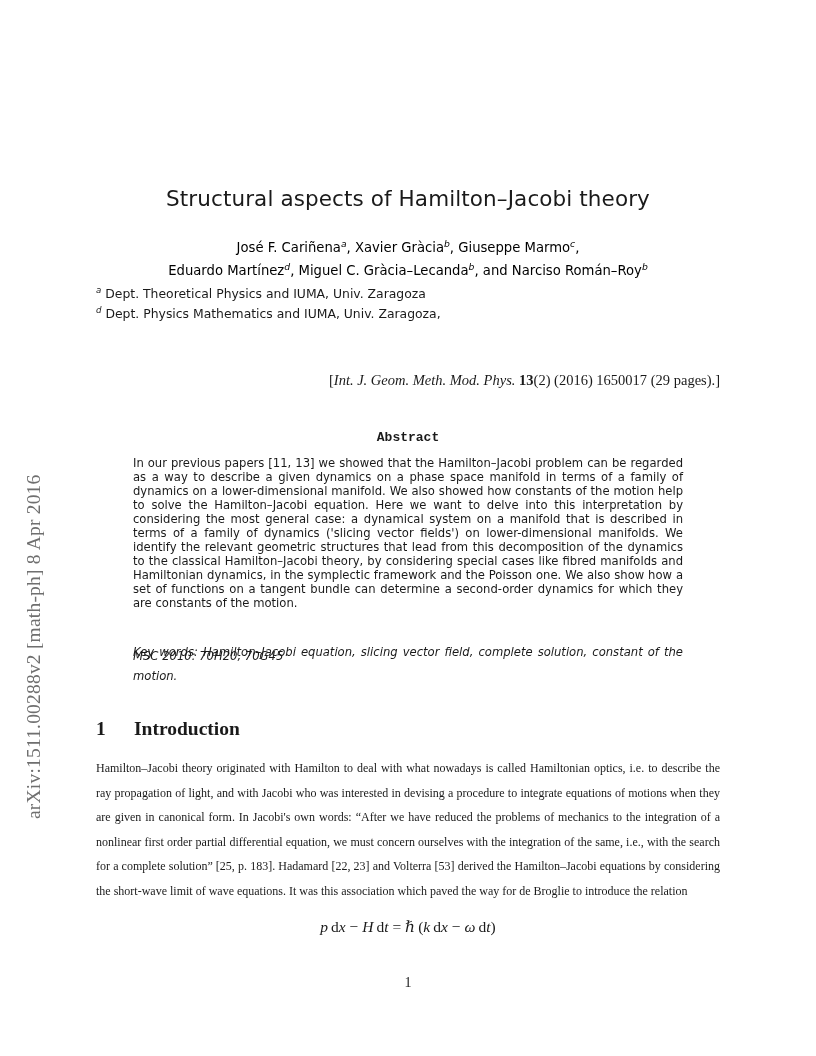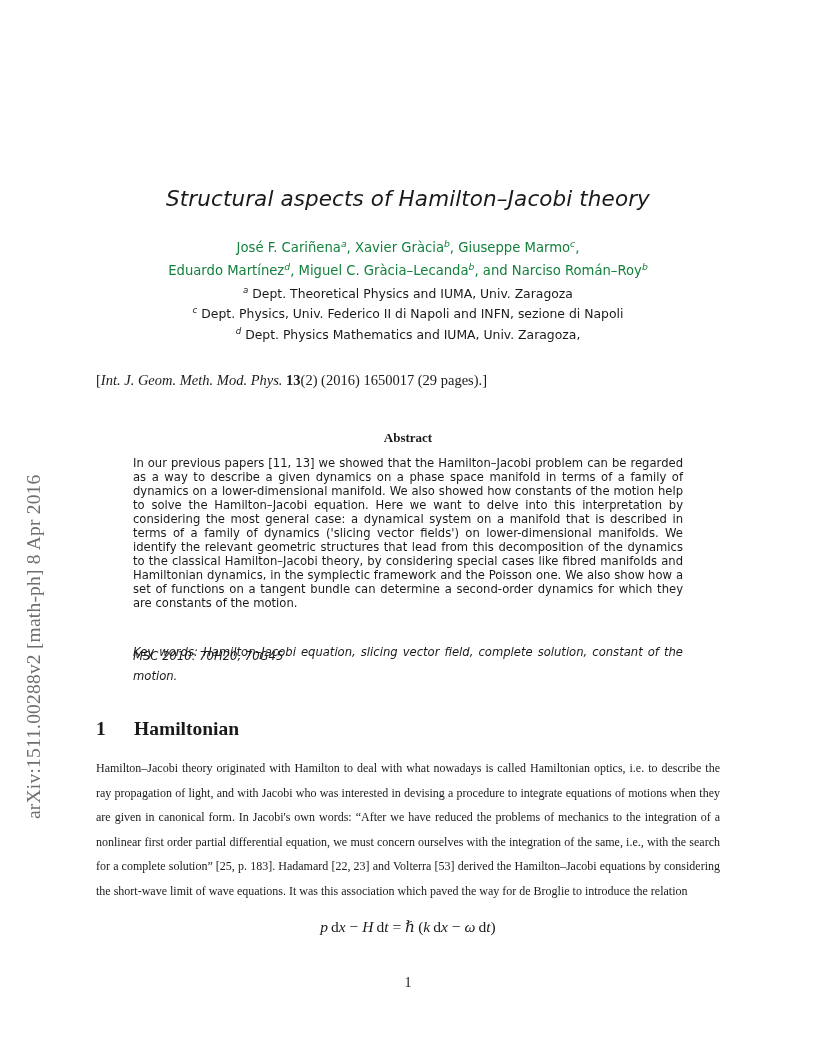--- a/index.html
+++ b/index.html
@@ -46,76 +46,75 @@
     position: absolute;
     left: 96px;
     top: 186px;
     width: 624px;
     text-align: center;
     font-family: "DejaVu Sans", "Liberation Sans", sans-serif;
     font-size: 21.5px;
     font-weight: 400;
     letter-spacing: 0.1px;
     color: #1a1a1a;
-    font-style: italic;
   }
 
   .authors {
     position: absolute;
     left: 96px;
     top: 236px;
     width: 624px;
     text-align: center;
     font-family: "DejaVu Sans", "Liberation Sans", sans-serif;
     font-size: 13.2px;
     line-height: 23px;
-    color: #15803d;
+    color: #000000;
   }
   .authors .ln { display: block; }
   sup.mk {
     font-size: 0.70em;
     font-style: italic;
     vertical-align: super;
     line-height: 0;
   }
 
   .affils {
     position: absolute;
     left: 96px;
     top: 284px;
     width: 624px;
-    text-align: center;
+    text-align: left;
     font-family: "DejaVu Sans", "Liberation Sans", sans-serif;
     font-size: 12.4px;
     line-height: 20.4px;
     color: #1a1a1a;
   }
   .affils .ln { display: block; }
 
   .journal-ref {
     position: absolute;
     left: 96px;
     top: 372px;
     width: 624px;
-    text-align: left;
+    text-align: right;
     font-family: "Liberation Serif", "DejaVu Serif", serif;
     font-size: 14.5px;
     font-style: italic;
     color: #1a1a1a;
   }
   .journal-ref .up { font-style: normal; }
   .journal-ref .bd { font-style: normal; font-weight: bold; }
 
   .abstract-heading {
     position: absolute;
     left: 133px;
     top: 430px;
     width: 550px;
     text-align: center;
-    font-family: Liberation Serif, serif;
+    font-family: Liberation Mono, monospace;
     font-size: 13px;
     font-weight: bold;
     color: #1a1a1a;
   }
 
   .abstract-body {
     position: absolute;
     left: 133px;
     top: 456px;
     width: 550px;
@@ -213,33 +212,32 @@
 
   <div class="title">Structural aspects of Hamilton–Jacobi theory</div>
 
   <div class="authors">
     <span class="ln"><span>José F. Cariñena</span><sup class="mk">a</sup><span>, Xavier Gràcia</span><sup class="mk">b</sup><span>, Giuseppe Marmo</span><sup class="mk">c</sup><span>,</span></span>
     <span class="ln"><span>Eduardo Martínez</span><sup class="mk">d</sup><span>, Miguel C. Gràcia–Lecanda</span><sup class="mk">b</sup><span>, and Narciso Román–Roy</span><sup class="mk">b</sup></span>
   </div>
 
   <div class="affils">
     <span class="ln"><sup class="mk">a</sup> <span>Dept. Theoretical Physics and IUMA, Univ. Zaragoza</span></span>
-    <span class="ln"><sup class="mk">c</sup> <span>Dept. Physics, Univ. Federico II di Napoli and INFN, sezione di Napoli</span></span>
     <span class="ln"><sup class="mk">d</sup> <span>Dept. Physics Mathematics and IUMA, Univ. Zaragoza,</span></span>
   </div>
 
   <div class="journal-ref"><span class="up">[</span><span>Int. J. Geom. Meth. Mod. Phys.</span> <span class="bd">13</span><span class="up">(2) (2016) 1650017 (29 pages).]</span></div>
 
   <div class="abstract-heading">Abstract</div>
   <div class="abstract-body">In our previous papers [11, 13] we showed that the Hamilton–Jacobi problem can be regarded as a way to describe a given dynamics on a phase space manifold in terms of a family of dynamics on a lower-dimensional manifold. We also showed how constants of the motion help to solve the Hamilton–Jacobi equation. Here we want to delve into this interpretation by considering the most general case: a dynamical system on a manifold that is described in terms of a family of dynamics ('slicing vector fields') on lower-dimensional manifolds. We identify the relevant geometric structures that lead from this decomposition of the dynamics to the classical Hamilton–Jacobi theory, by considering special cases like fibred manifolds and Hamiltonian dynamics, in the symplectic framework and the Poisson one. We also show how a set of functions on a tangent bundle can determine a second-order dynamics for which they are constants of the motion.</div>
 
   <div class="keywords">Key words:  Hamilton–Jacobi equation, slicing vector field, complete solution, constant of the motion.</div>
   <div class="msc">MSC 2010:  70H20, 70G45</div>
 
-  <div class="section-heading"><span class="num">1</span><span>Hamiltonian</span></div>
+  <div class="section-heading"><span class="num">1</span><span>Introduction</span></div>
 
   <div class="body-par">Hamilton–Jacobi theory originated with Hamilton to deal with what nowadays is called Hamiltonian optics, i.e. to describe the ray propagation of light, and with Jacobi who was interested in devising a procedure to integrate equations of motions when they are given in canonical form. In Jacobi's own words: “After we have reduced the problems of mechanics to the integration of a nonlinear first order partial differential equation, we must concern ourselves with the integration of the same, i.e., with the search for a complete solution” [25, p. 183]. Hadamard [22, 23] and Volterra [53] derived the Hamilton–Jacobi equations by considering the short-wave limit of wave equations. It was this association which paved the way for de Broglie to introduce the relation</div>
 
   <div class="equation"><span>p</span> <span class="up">d</span><span>x</span> <span class="up">−</span> <span>H</span> <span class="up">d</span><span>t</span> <span class="up">=</span> <span class="up">ℏ</span> <span class="up">(</span><span>k</span> <span class="up">d</span><span>x</span> <span class="up">−</span> <span>ω</span> <span class="up">d</span><span>t</span><span class="up">)</span></div>
 
   <div class="page-number">1</div>
 
 </div>
 
 </body></html>

